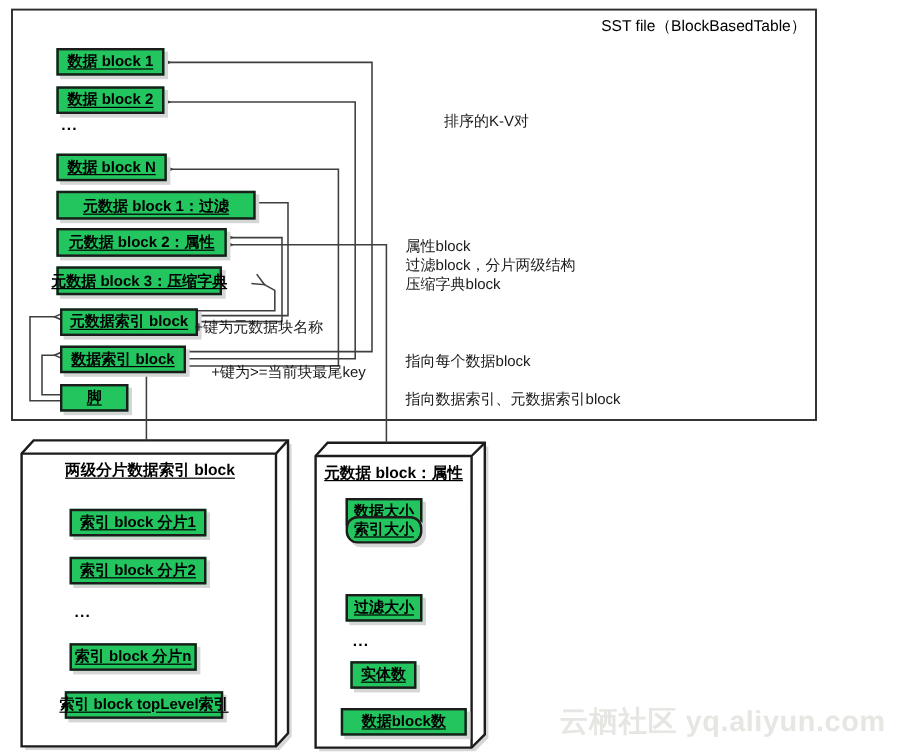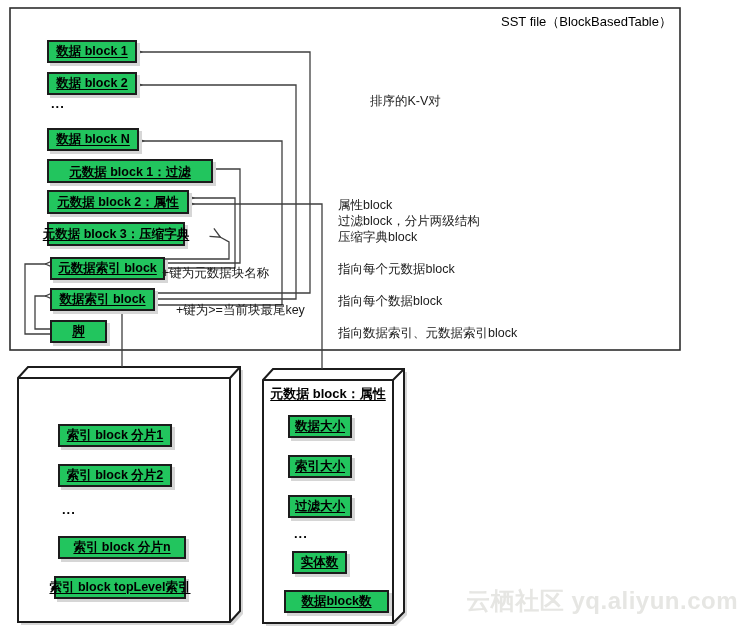--- a/index.html
+++ b/index.html
@@ -101,45 +101,47 @@
     <span>脚</span>
   </div>
 
   <div class="ann" style="left:162px;top:265px;">+键为元数据块名称</div>
   <div class="ann" style="left:176px;top:302px;">+键为&gt;=当前块最尾key</div>
 
   <div class="note" style="left:338px;top:93px;margin-left:32px;">排序的K-V对</div>
   <div class="note" style="left:338px;top:165px;margin-top:48px;">过滤block，分片两级结构</div>
   <div class="note" style="left:338px;top:197px;">属性block</div>
   <div class="note" style="left:338px;top:229px;">压缩字典block</div>
-  <div class="note" style="left:338px;top:261px;">指向每个元数据block</div>
   <div class="note" style="left:338px;top:293px;">指向每个数据block</div>
   <div class="note" style="left:338px;top:325px;">指向数据索引、元数据索引block</div>
 
+  <div class="node-title" style="left:20px;top:383px;width:210px;">
+    <span>两级分片数据索引 block</span>
+  </div>
   <div class="blk" style="left:58px;top:424px;width:114px;height:23px;">
     <span>索引 block 分片1</span>
   </div>
   <div class="blk" style="left:58px;top:464px;width:114px;height:23px;">
     <span>索引 block 分片2</span>
   </div>
   <div class="dots" style="left:62px;top:502px;">...</div>
-  <div class="blk" style="left:58px;top:536px;width:128px;height:23px;">
+  <div class="blk" style="left:58px;top:536px;width:106px;height:23px;">
     <span>索引 block 分片n</span>
   </div>
   <div class="blk" style="left:54px;top:576px;width:132px;height:23px;">
     <span>索引 block topLevel索引</span>
   </div>
 
   <div class="node-title" style="left:263px;top:385px;width:130px;">
     <span>元数据 block：属性</span>
   </div>
   <div class="blk" style="left:288px;top:415px;width:64px;height:23px;">
     <span>数据大小</span>
   </div>
-  <div class="blk" style="left:288px;top:455px;width:64px;height:23px;">
+  <div class="blk" style="left:288px;top:430px;width:64px;height:23px;border-radius:10px;">
     <span>索引大小</span>
   </div>
   <div class="blk" style="left:288px;top:495px;width:64px;height:23px;">
     <span>过滤大小</span>
   </div>
   <div class="dots" style="left:294px;top:526px;">...</div>
   <div class="blk" style="left:292px;top:551px;width:55px;height:23px;">
     <span>实体数</span>
   </div>
   <div class="blk" style="left:284px;top:590px;width:105px;height:23px;">

